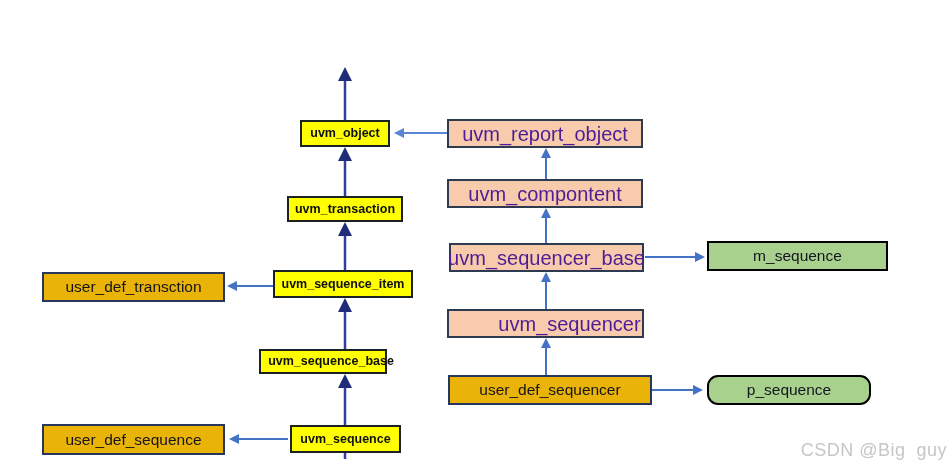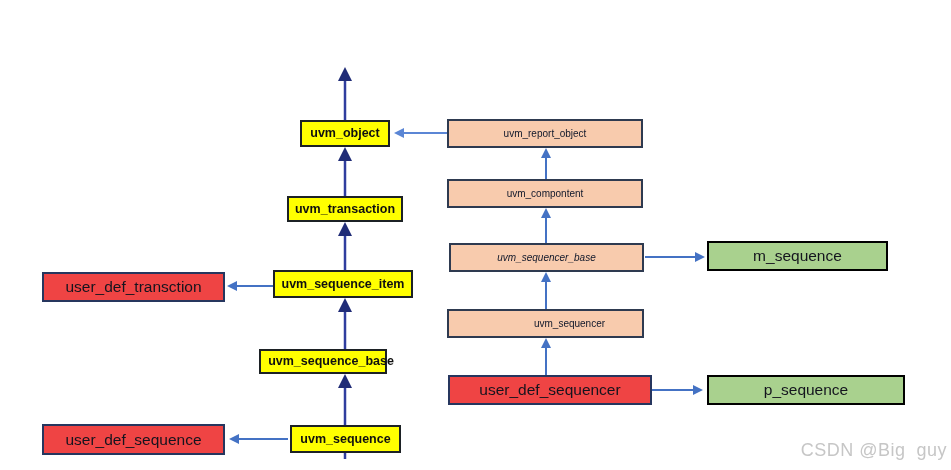--- a/index.html
+++ b/index.html
@@ -30,54 +30,54 @@
   .node.yellow {
     background: #FFFF00;
     border: 2px solid #1c2125;
     font-size: 12.5px;
     font-weight: bold;
     color: #101010;
   }
   .node.orange {
     background: #F8CBAD;
     border: 2px solid #2e3a50;
-    font-size: 10px;
-    color: #0f172a;
+    font-size: 20px;
+    color: #4c1d95;
   }
   .node.blue {
-    background: #ef4444;
+    background: #eab308;
     border: 2px solid #26365e;
     font-size: 15.5px;
     color: #14141e;
   }
   .node.green {
     background: #A9D18E;
     border: 2px solid #000000;
     font-size: 15.5px;
     color: #14141e;
   }
   
   .n-uvm-void          { left: 307px; top: 42px;  width: 78px;  height: 25px; }
   .n-uvm-object        { left: 300px; top: 120px; width: 90px;  height: 27px; }
   .n-uvm-transaction   { left: 287px; top: 196px; width: 116px; height: 26px; }
   .n-uvm-sequence-item { left: 273px; top: 270px; width: 140px; height: 28px; }
   .n-uvm-sequence-base { left: 259px; top: 349px; width: 128px; height: 25px; padding-left: 16px; }
   .n-uvm-sequence      { left: 290px; top: 425px; width: 111px; height: 28px; }
   
   .n-uvm-report-object  { left: 447px; top: 119px; width: 196px; height: 29px; }
   .n-uvm-compontent     { left: 447px; top: 179px; width: 196px; height: 29px; }
-  .n-uvm-sequencer-base { left: 449px; top: 243px; width: 195px; height: 29px; font-style: italic; }
+  .n-uvm-sequencer-base { left: 449px; top: 243px; width: 195px; height: 29px; }
   .n-uvm-sequencer      { left: 447px; top: 309px; width: 197px; height: 29px; padding-left: 48px; }
   
   .n-user-def-transction { left: 42px;  top: 272px; width: 183px; height: 30px; }
   .n-user-def-sequence   { left: 42px;  top: 424px; width: 183px; height: 31px; }
   .n-user-def-sequencer  { left: 448px; top: 375px; width: 204px; height: 30px; }
   
   .n-m-sequence { left: 707px; top: 241px; width: 181px; height: 30px; }
-  .n-p-sequence { left: 707px; top: 375px; width: 198px; height: 30px; }
+  .n-p-sequence { left: 707px; top: 375px; width: 164px; height: 30px; border-radius: 11px; }
 
   .watermark {
     position: absolute;
     right: 4px;
     top: 440px;
     font-size: 18px;
     color: #c6c6c6;
     white-space: pre;
     letter-spacing: 0.5px;
   }

